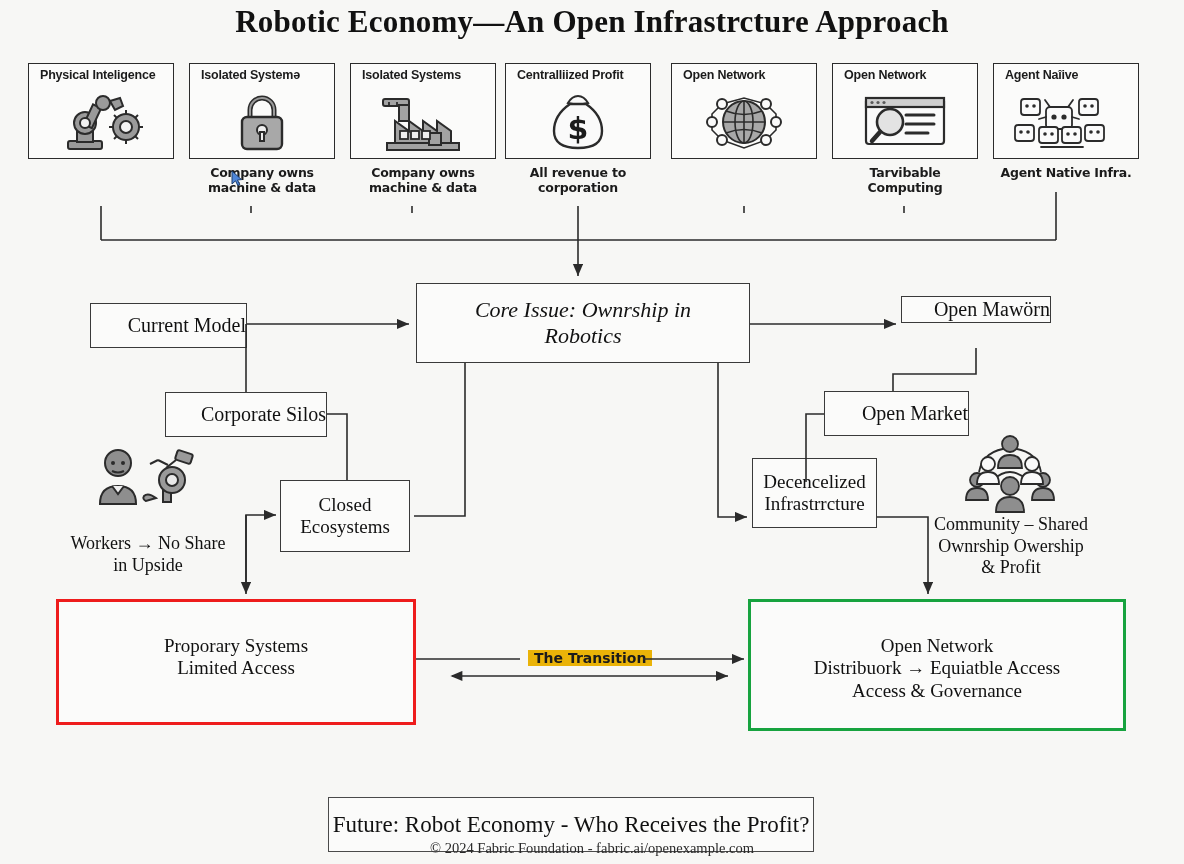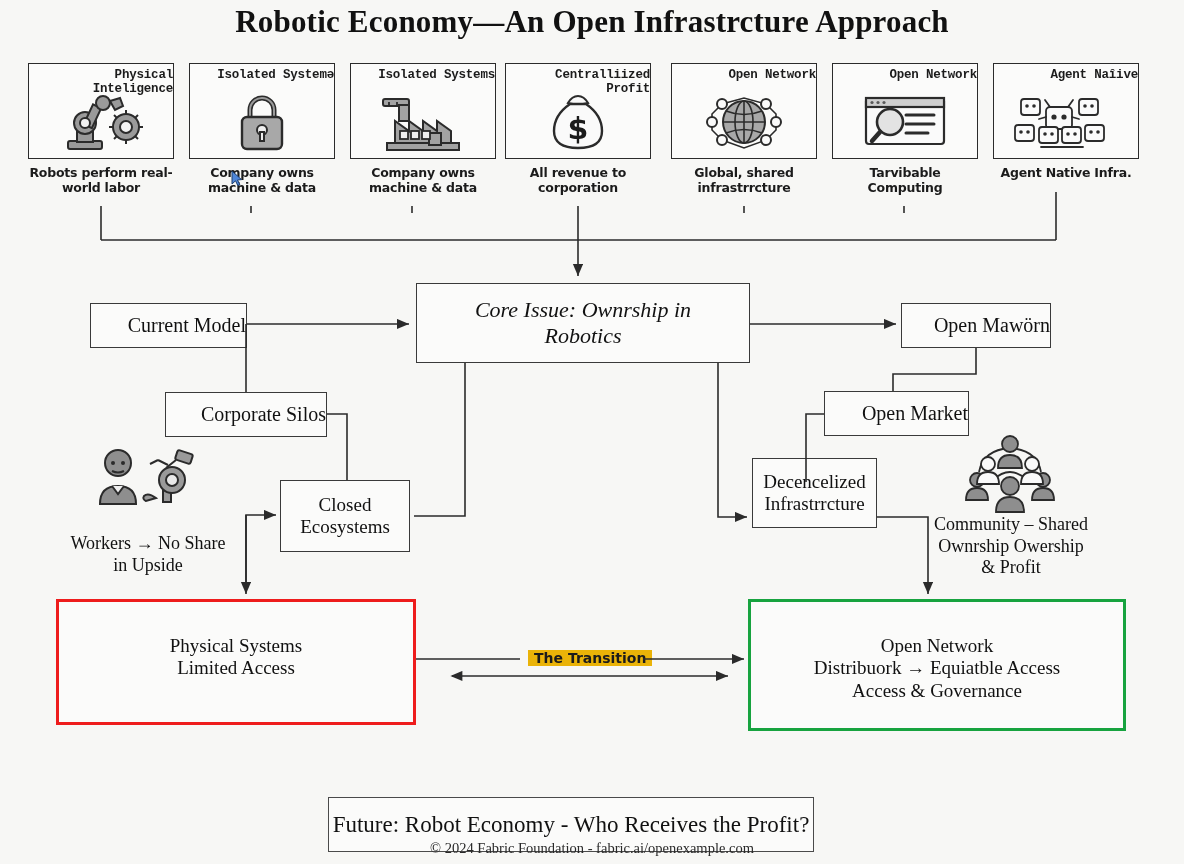--- a/index.html
+++ b/index.html
@@ -20,22 +20,22 @@
     font-family:"Liberation Serif",serif;
   }
 
   
   .card{position:absolute;width:146px;}
   .card .frame{
     position:relative;height:96px;border:1.6px solid #2b2b2b;background:#fbfbfa;
     box-sizing:border-box;
   }
   .card .ctitle{
-    position:absolute;left:0;top:4px;width:100%;text-align:right;
-    font-family:Liberation Mono, monospace;font-weight:700;font-size:12.5px;color:#1b1b1b;
+    position:absolute;left:11px;top:4px;width:100%;text-align:left;
+    font-family:Liberation Sans, sans-serif;font-weight:700;font-size:12.5px;color:#1b1b1b;
     letter-spacing:-.2px;
   }
   .card .glyph{
     position:absolute;left:0;top:22px;width:100%;height:72px;
     display:flex;align-items:center;justify-content:center;
   }
   .card .caption{
     margin-top:6px;text-align:center;font-family:"DejaVu Sans",sans-serif;
     font-weight:700;font-size:12.5px;line-height:15px;color:#1b1b1b;letter-spacing:-.2px;
   }
@@ -103,24 +103,20 @@
             <line x1="51" y1="36" x2="56" y2="36"></line>
               <line x1="80" y1="36" x2="85" y2="36"></line>
             <line x1="56" y1="24" x2="59" y2="27"></line>
               <line x1="77" y1="45" x2="80" y2="48"></line>
             <line x1="80" y1="24" x2="77" y2="27"></line>
               <line x1="59" y1="45" x2="56" y2="48"></line>
           </g>
         </svg>
       </div>
     </div>
-    <div class="caption">
-      <span>Robots perform</span>
-      <span>real-world labor</span>
-    </div>
   </div>
 
   <div class="card" style="left:189px;top:63px;">
     <div class="frame">
       <div class="ctitle">Isolated Systemǝ</div>
       <div class="glyph">
         <svg width="56" height="64" viewBox="0 0 56 64">
           <path d="M16 28 v-8 a12 12 0 0 1 24 0 v8" fill="none" stroke="#2b2b2b" stroke-width="5"></path>
           <path d="M16 28 v-8 a12 12 0 0 1 24 0 v8" fill="none" stroke="#9a9a9a" stroke-width="2"></path>
           <rect x="8" y="27" width="40" height="32" rx="5" fill="#a8a8a8" stroke="#2b2b2b" stroke-width="2.4"></rect>
@@ -200,24 +196,20 @@
           <g fill="#fafafa" stroke="#2b2b2b" stroke-width="2">
             <circle cx="22" cy="14" r="5"></circle>
               <circle cx="12" cy="32" r="5"></circle>
               <circle cx="22" cy="50" r="5"></circle>
             <circle cx="66" cy="14" r="5"></circle>
               <circle cx="76" cy="32" r="5"></circle>
               <circle cx="66" cy="50" r="5"></circle>
           </g>
         </svg>
       </div>
-    </div>
-    <div class="caption">
-      <span>Global, shared</span>
-      <span>infrastrrcture</span>
     </div>
   </div>
 
   <div class="card" style="left:832px;top:63px;">
     <div class="frame">
       <div class="ctitle">Open Network</div>
       <div class="glyph">
         <svg width="94" height="60" viewBox="0 0 94 60">
           <rect x="8" y="6" width="78" height="46" rx="3" fill="#fafafa" stroke="#2b2b2b" stroke-width="2.2"></rect>
           <rect x="8" y="6" width="78" height="9" fill="#cfcfcf" stroke="#2b2b2b" stroke-width="2.2"></rect>
@@ -308,21 +300,21 @@
     <span>Corporate Silos</span>
   </div>
 
   <div class="box small" style="left:280px;top:480px;width:130px;height:72px;align-items:center;">
     <div class="inner">
       <span>Closed</span>
       <span>Ecosystems</span>
     </div>
   </div>
 
-  <div class="box mid" style="left:901px;top:303px;width:150px;height:45px;">
+  <div class="box mid" style="left:901px;top:296px;width:150px;height:27px;">
     <span>Open Mawörn</span>
   </div>
 
   <div class="box mid" style="left:824px;top:391px;width:145px;height:45px;">
     <span>Open Market</span>
   </div>
 
   <div class="box small" style="left:752px;top:458px;width:125px;height:70px;">
     <div class="inner">
       <span>Decencelized</span>
@@ -386,21 +378,21 @@
     </svg>
   </div>
   <div class="sidenote" style="left:930px;top:514px;width:162px;">
     <span>Community –</span>
     <span>Shared Ownrship</span>
     <span>Owership &amp; Profit</span>
   </div>
 
   <div class="box red" style="left:56px;top:599px;width:360px;height:126px;padding-top:33px;">
     <div class="inner">
-      <span>Physical Systems</span>
+      <span>Proporary Systems</span>
       <span>Limited Access</span>
     </div>
   </div>
 
   <div class="box green" style="left:748px;top:599px;width:378px;height:132px;padding-top:33px;">
     <div class="inner">
       <span>Open Network</span>
       <span>Distribuork → Equiatble Access</span>
       <span>Access &amp; Governance</span>
     </div>

